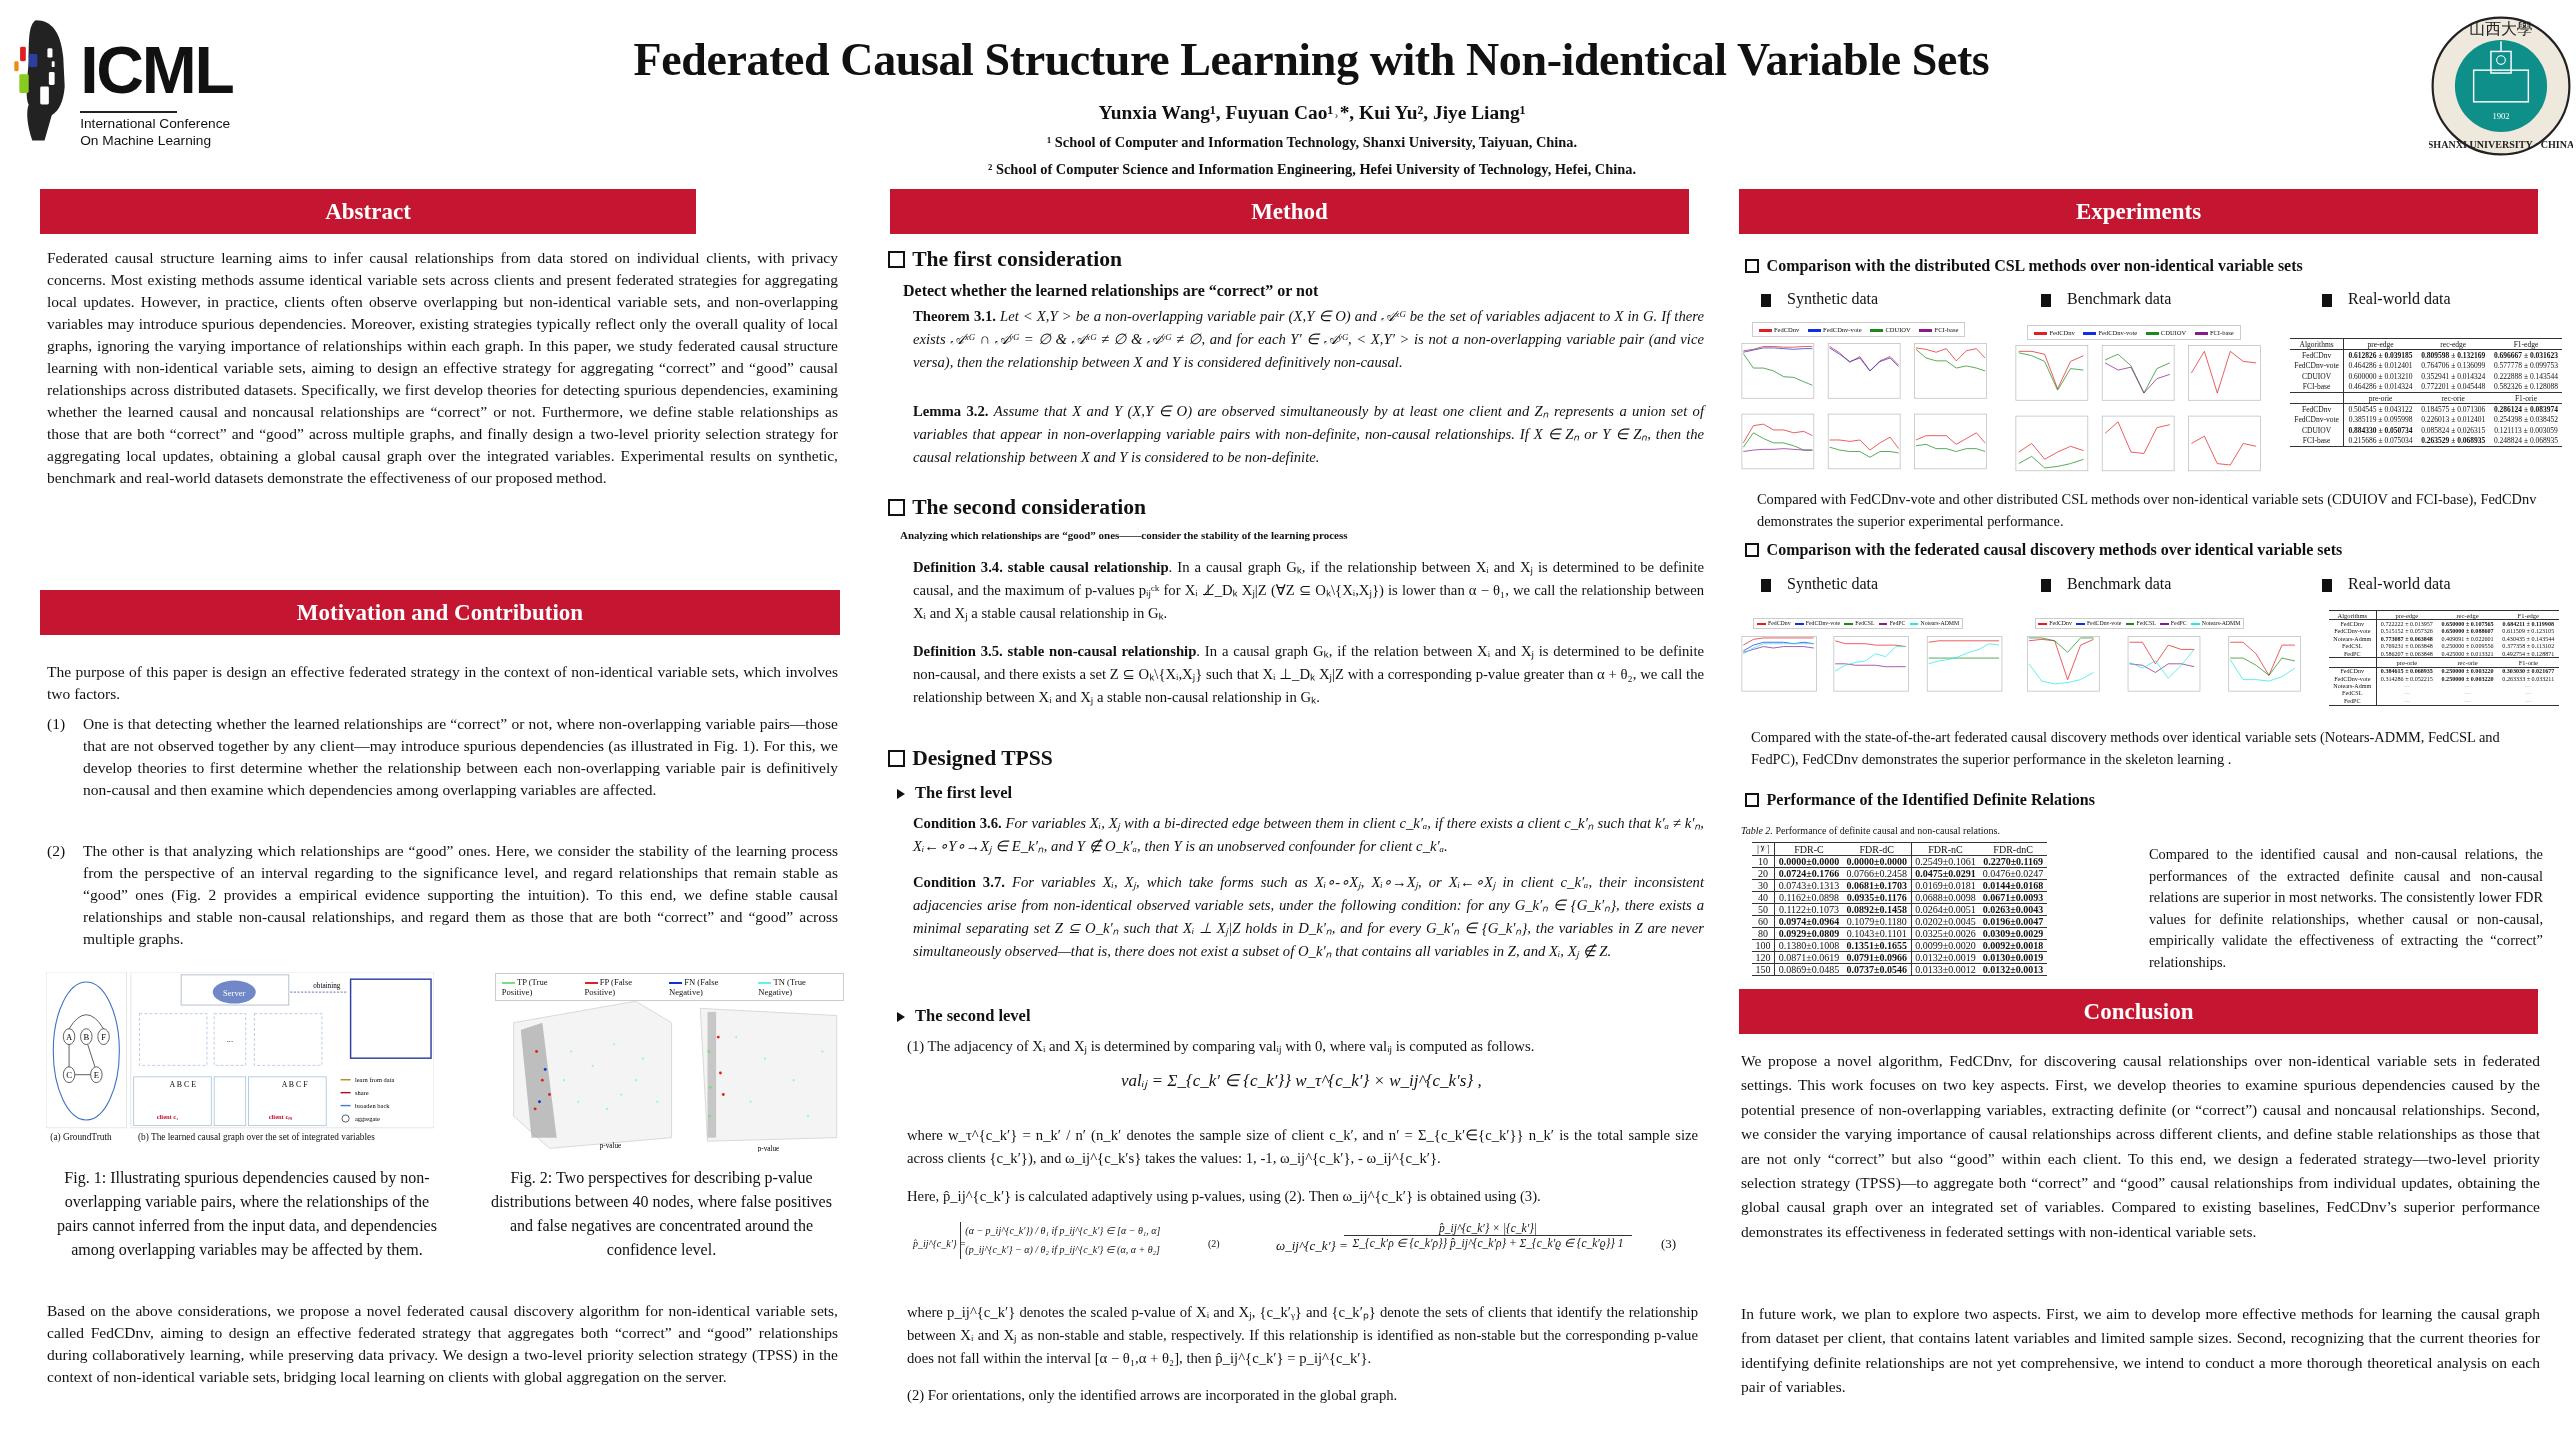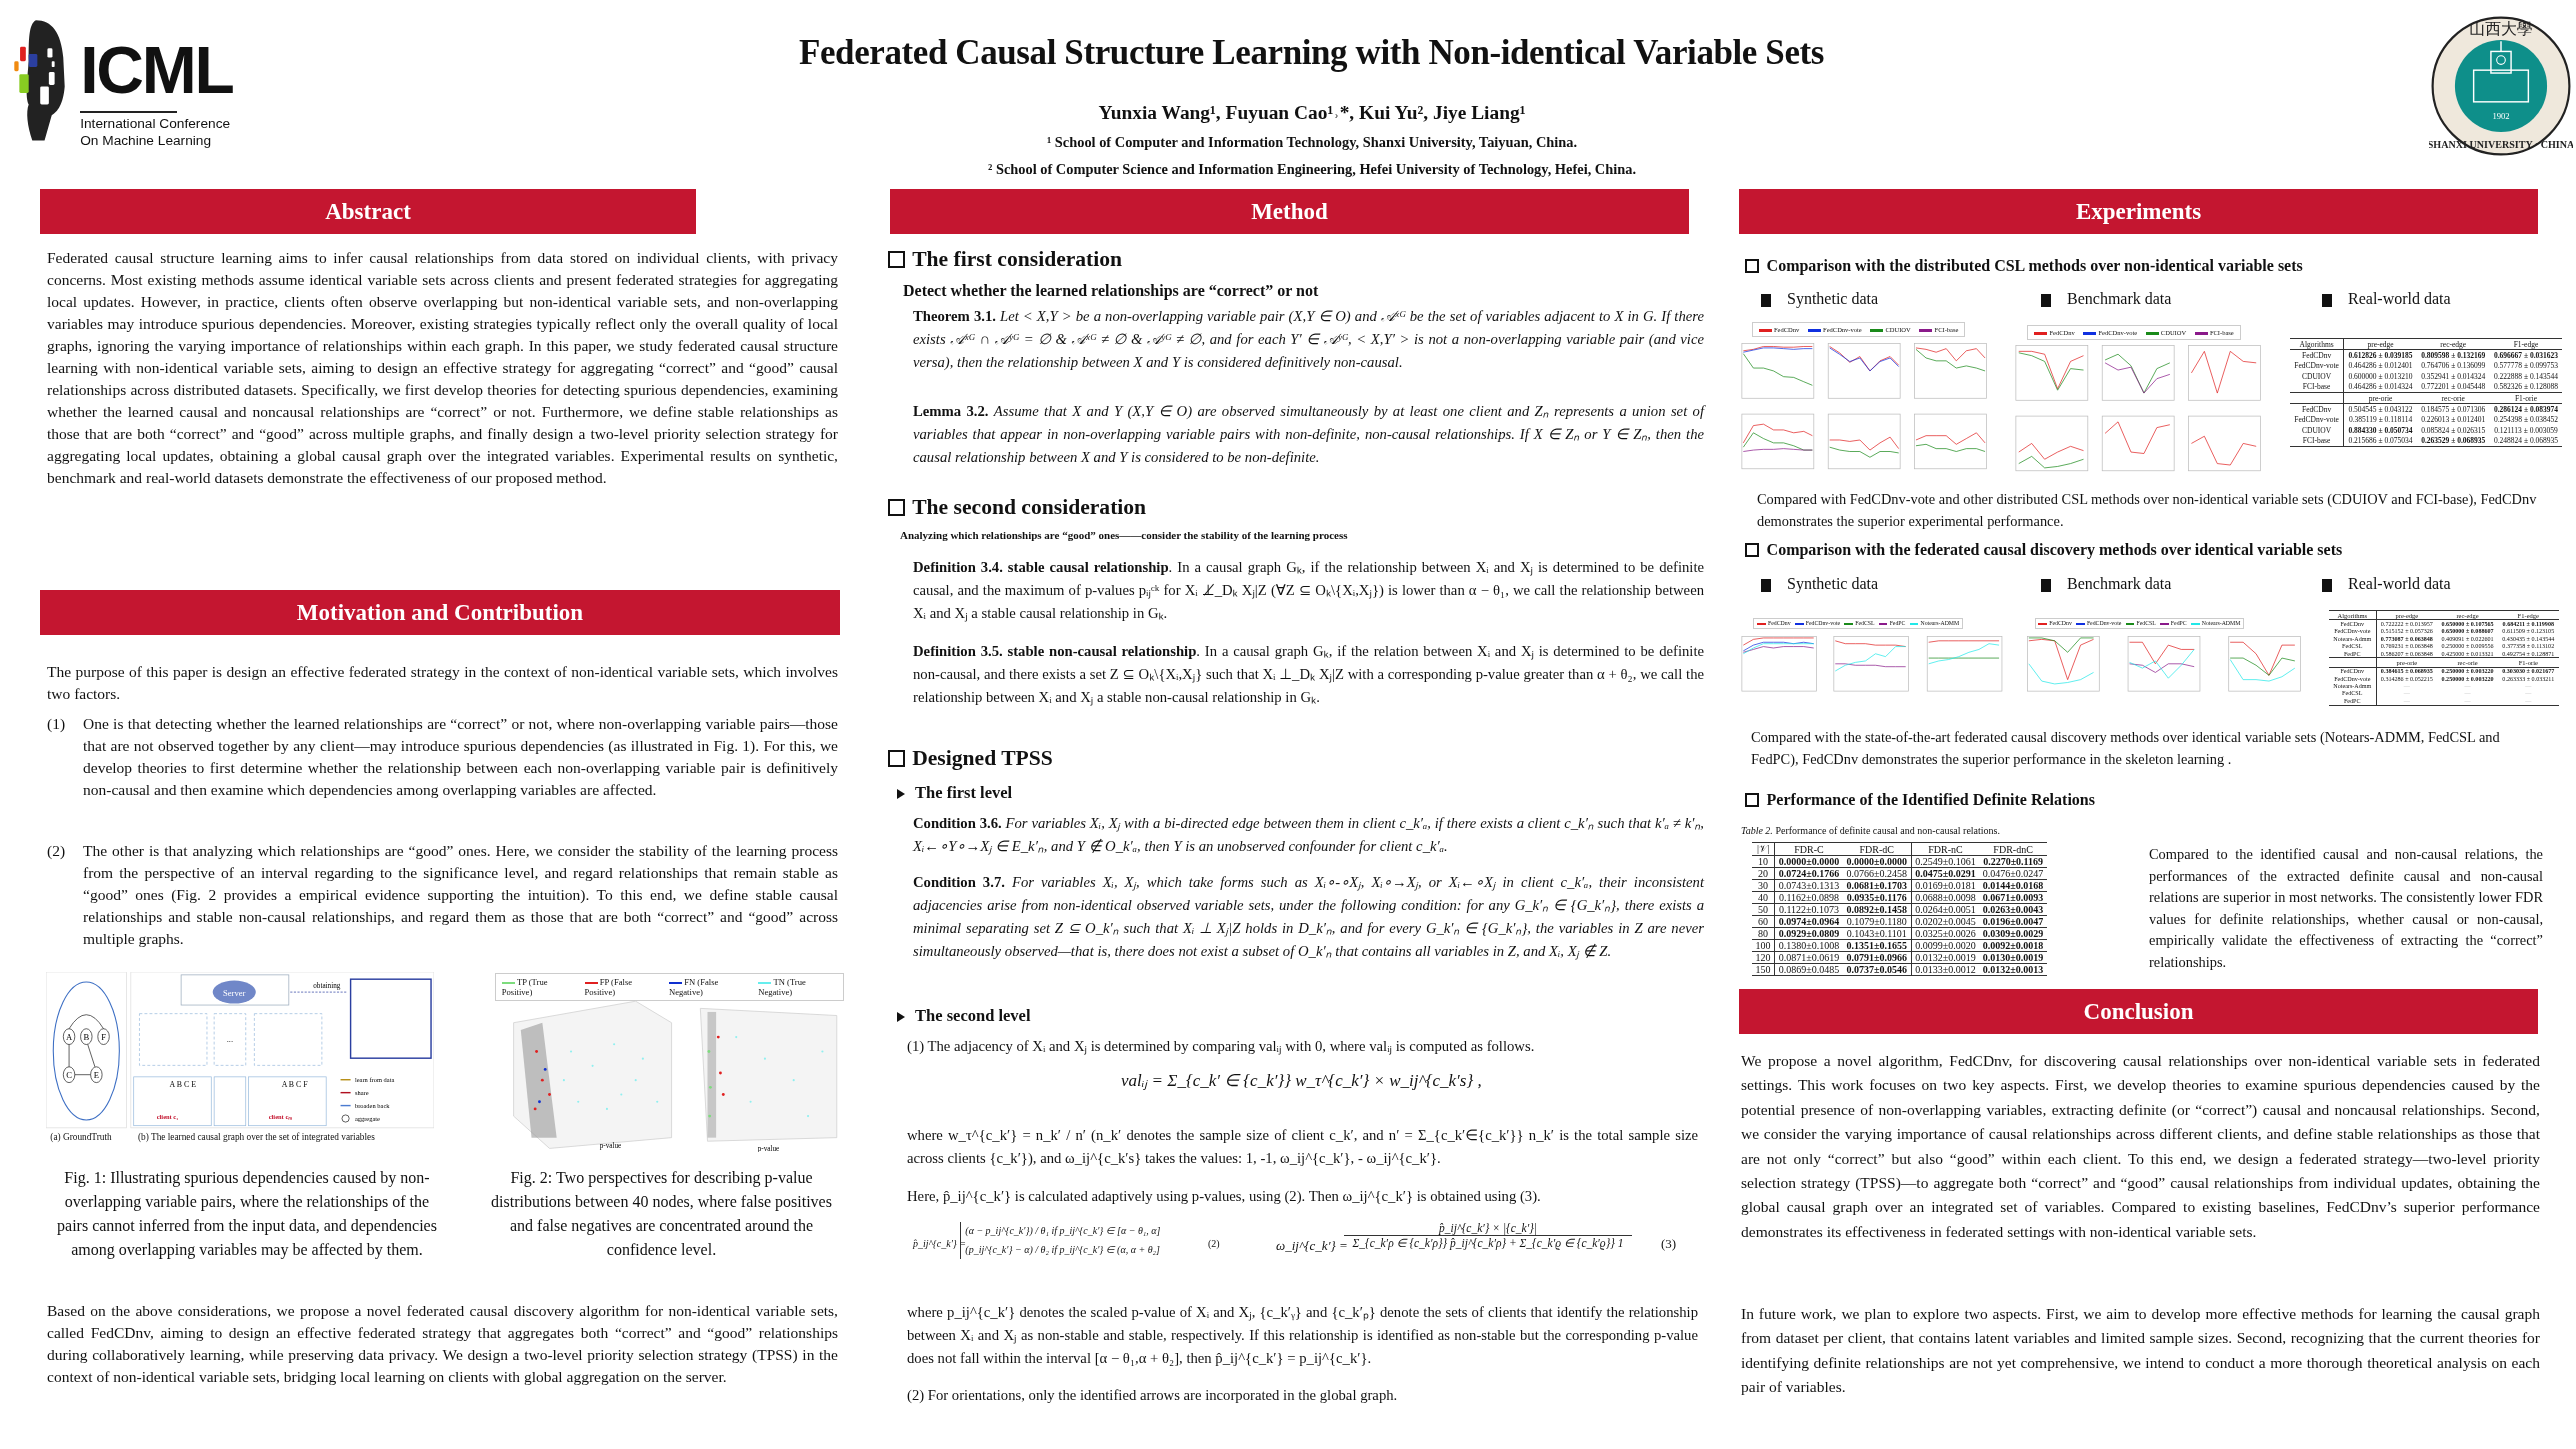--- a/index.html
+++ b/index.html
@@ -1,19 +1,19 @@
 <!DOCTYPE html>
 <html style="font-size:11.5px"><head>
 <meta charset="utf-8">
 <style>
 *{box-sizing:border-box;margin:0;padding:0}
 html,body{width:2576px;height:1449px;background:#fff;overflow:hidden}
 body{position:relative;font-family:"Liberation Serif",serif;color:#111}
 .abs{position:absolute}
-.hdr-title{font-family:"Liberation Serif",serif;font-weight:bold;font-size:35px;text-align:center;left:503px;width:1617px;top:33px;letter-spacing:-0.4px}
+.hdr-title{font-family:"Liberation Serif",serif;font-weight:bold;font-size:46px;text-align:center;left:503px;width:1617px;top:33px;letter-spacing:-0.4px}
 .authors{left:719px;width:1186px;top:102px;text-align:center;font-weight:bold;font-size:19.4px}
 .aff{left:719px;width:1186px;text-align:center;font-weight:bold;font-size:14.4px}
 .band{background:#c41630;color:#fff;font-weight:bold;font-size:23px;text-align:center;height:45px;line-height:45px}
 .p{font-size:15.5px;line-height:22px;text-align:justify}
 .h2{font-weight:bold;font-size:21.6px;display:flex;align-items:center;gap:7.2px}
 .box{width:17px;height:17px;border:2.2px solid #111;display:inline-block}
 .h3{font-weight:bold;font-size:16px}
 .thm{font-size:14.7px;line-height:23px;text-align:justify}
 .thm i{font-style:italic}
 .sq{display:inline-block;width:10px;height:13px;background:#111;margin-right:16px;vertical-align:middle}
@@ -363,21 +363,21 @@
           <th>F1-orie</th>
         </tr>
     <tr>
           <td style="border-right:0.7px solid #333">FedCDnv</td>
           <td>0.504545 ± 0.043122</td>
           <td>0.184575 ± 0.071306</td>
           <td><b>0.286124 ± 0.083974</b></td>
         </tr>
     <tr>
           <td style="border-right:0.7px solid #333">FedCDnv-vote</td>
-          <td>0.385119 ± 0.118114</td>
+          <td>0.385119 ± 0.095998</td>
           <td>0.226013 ± 0.012401</td>
           <td>0.254398 ± 0.038452</td>
         </tr>
     <tr>
           <td style="border-right:0.7px solid #333">CDUIOV</td>
           <td><b>0.884330 ± 0.050734</b></td>
           <td>0.085824 ± 0.026315</td>
           <td>0.121113 ± 0.003059</td>
         </tr>
     <tr>

